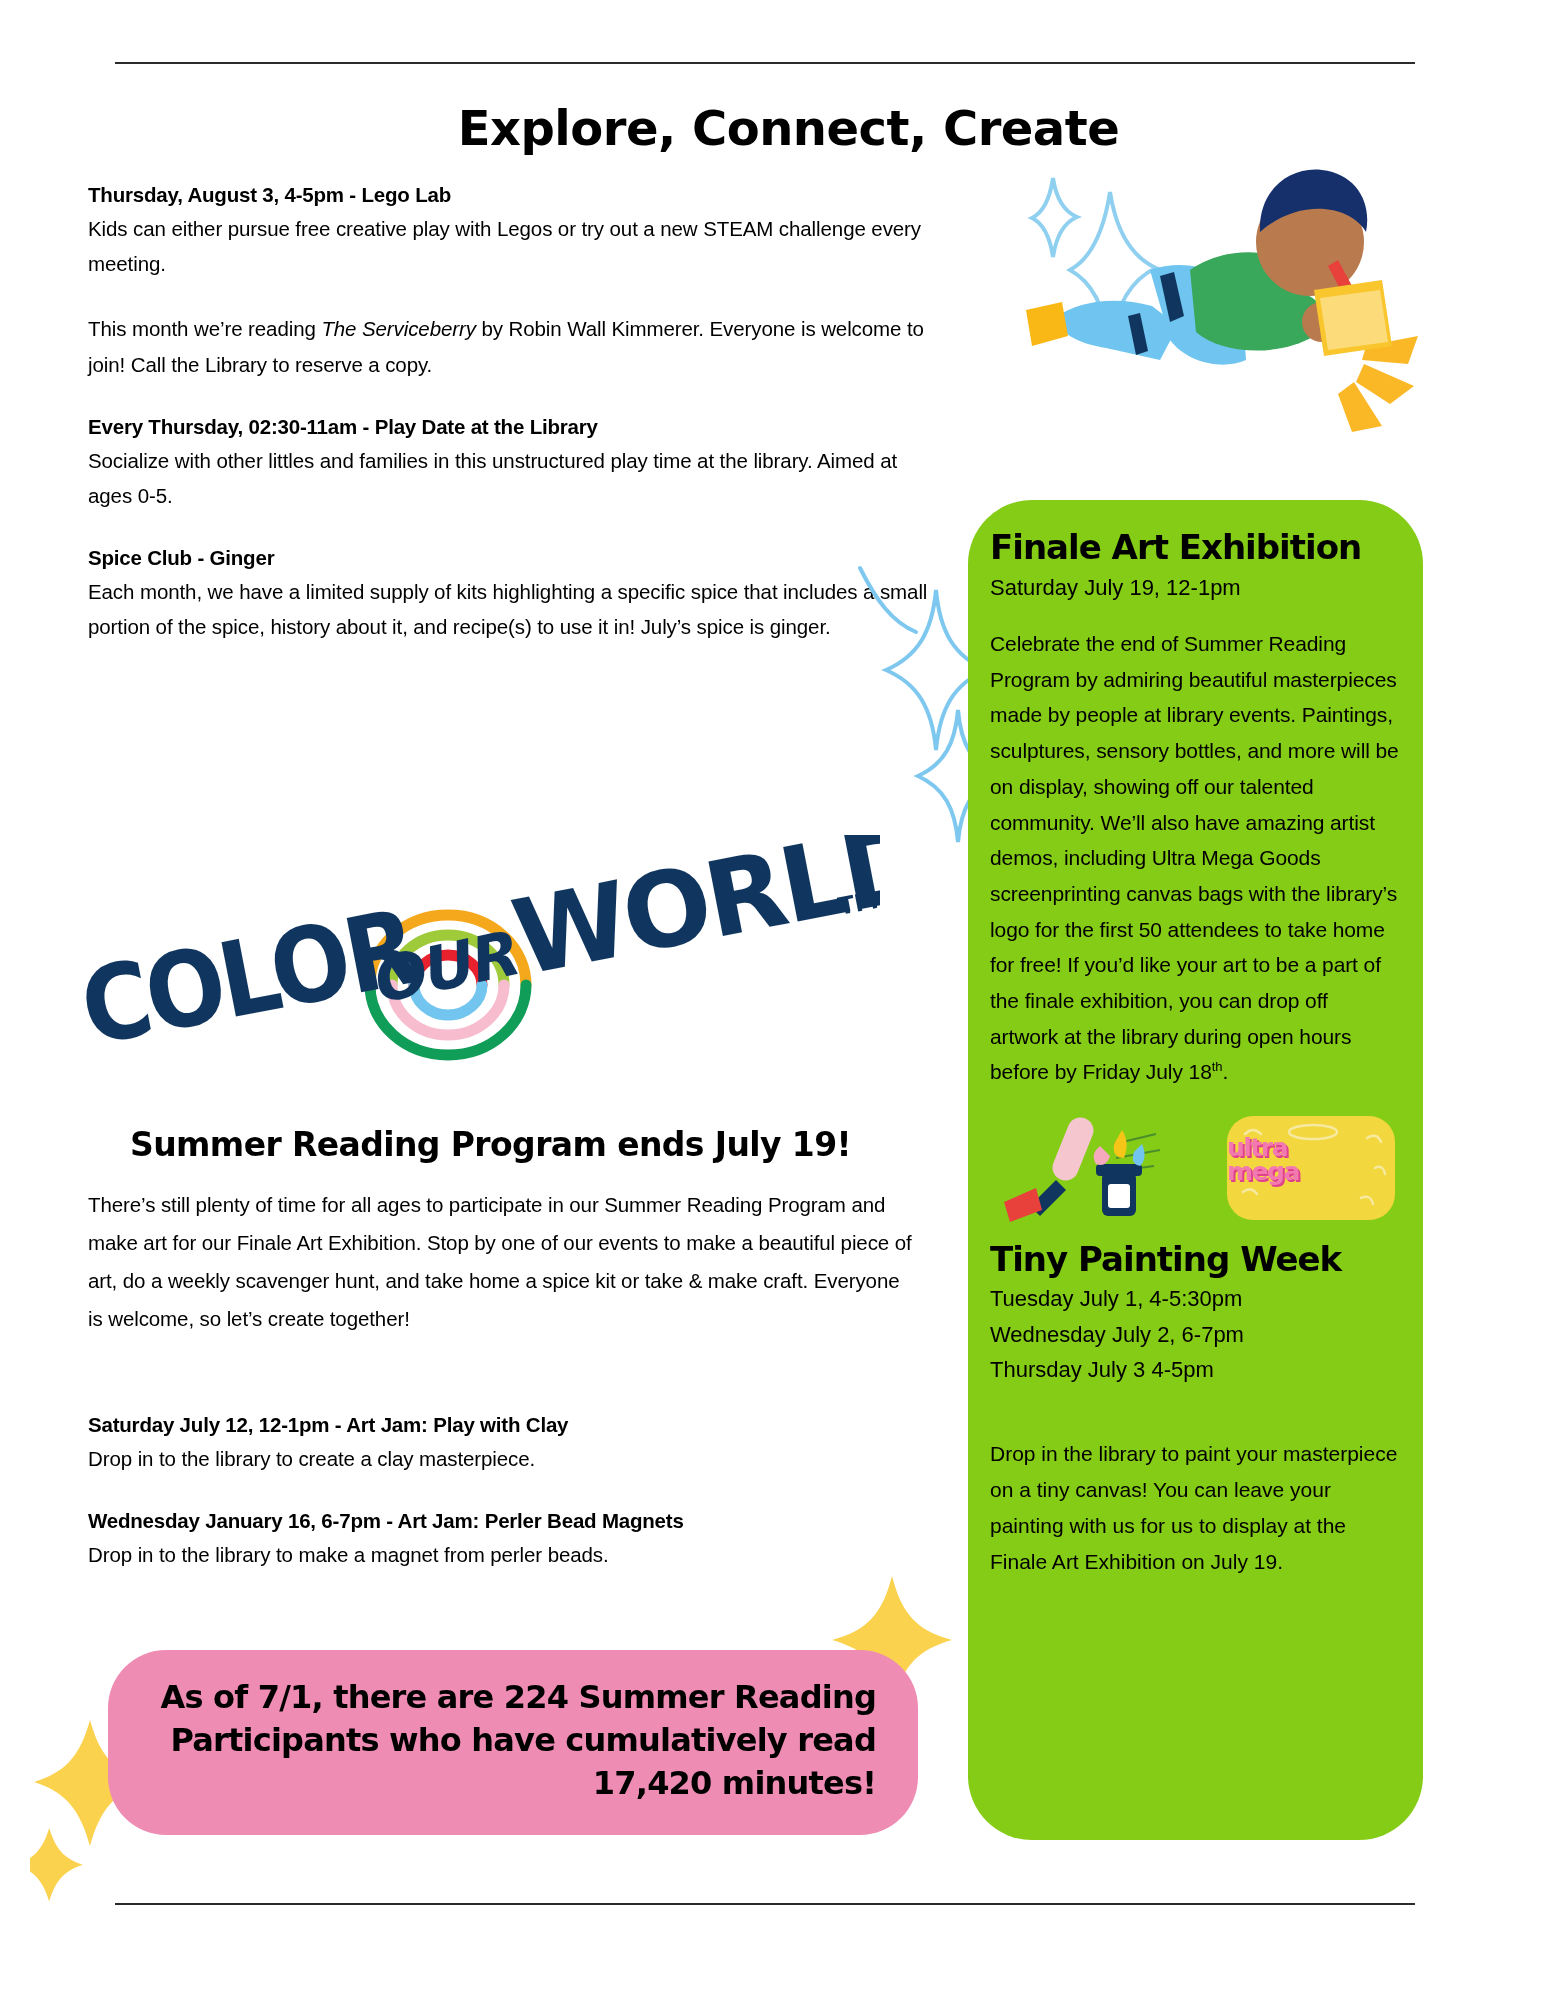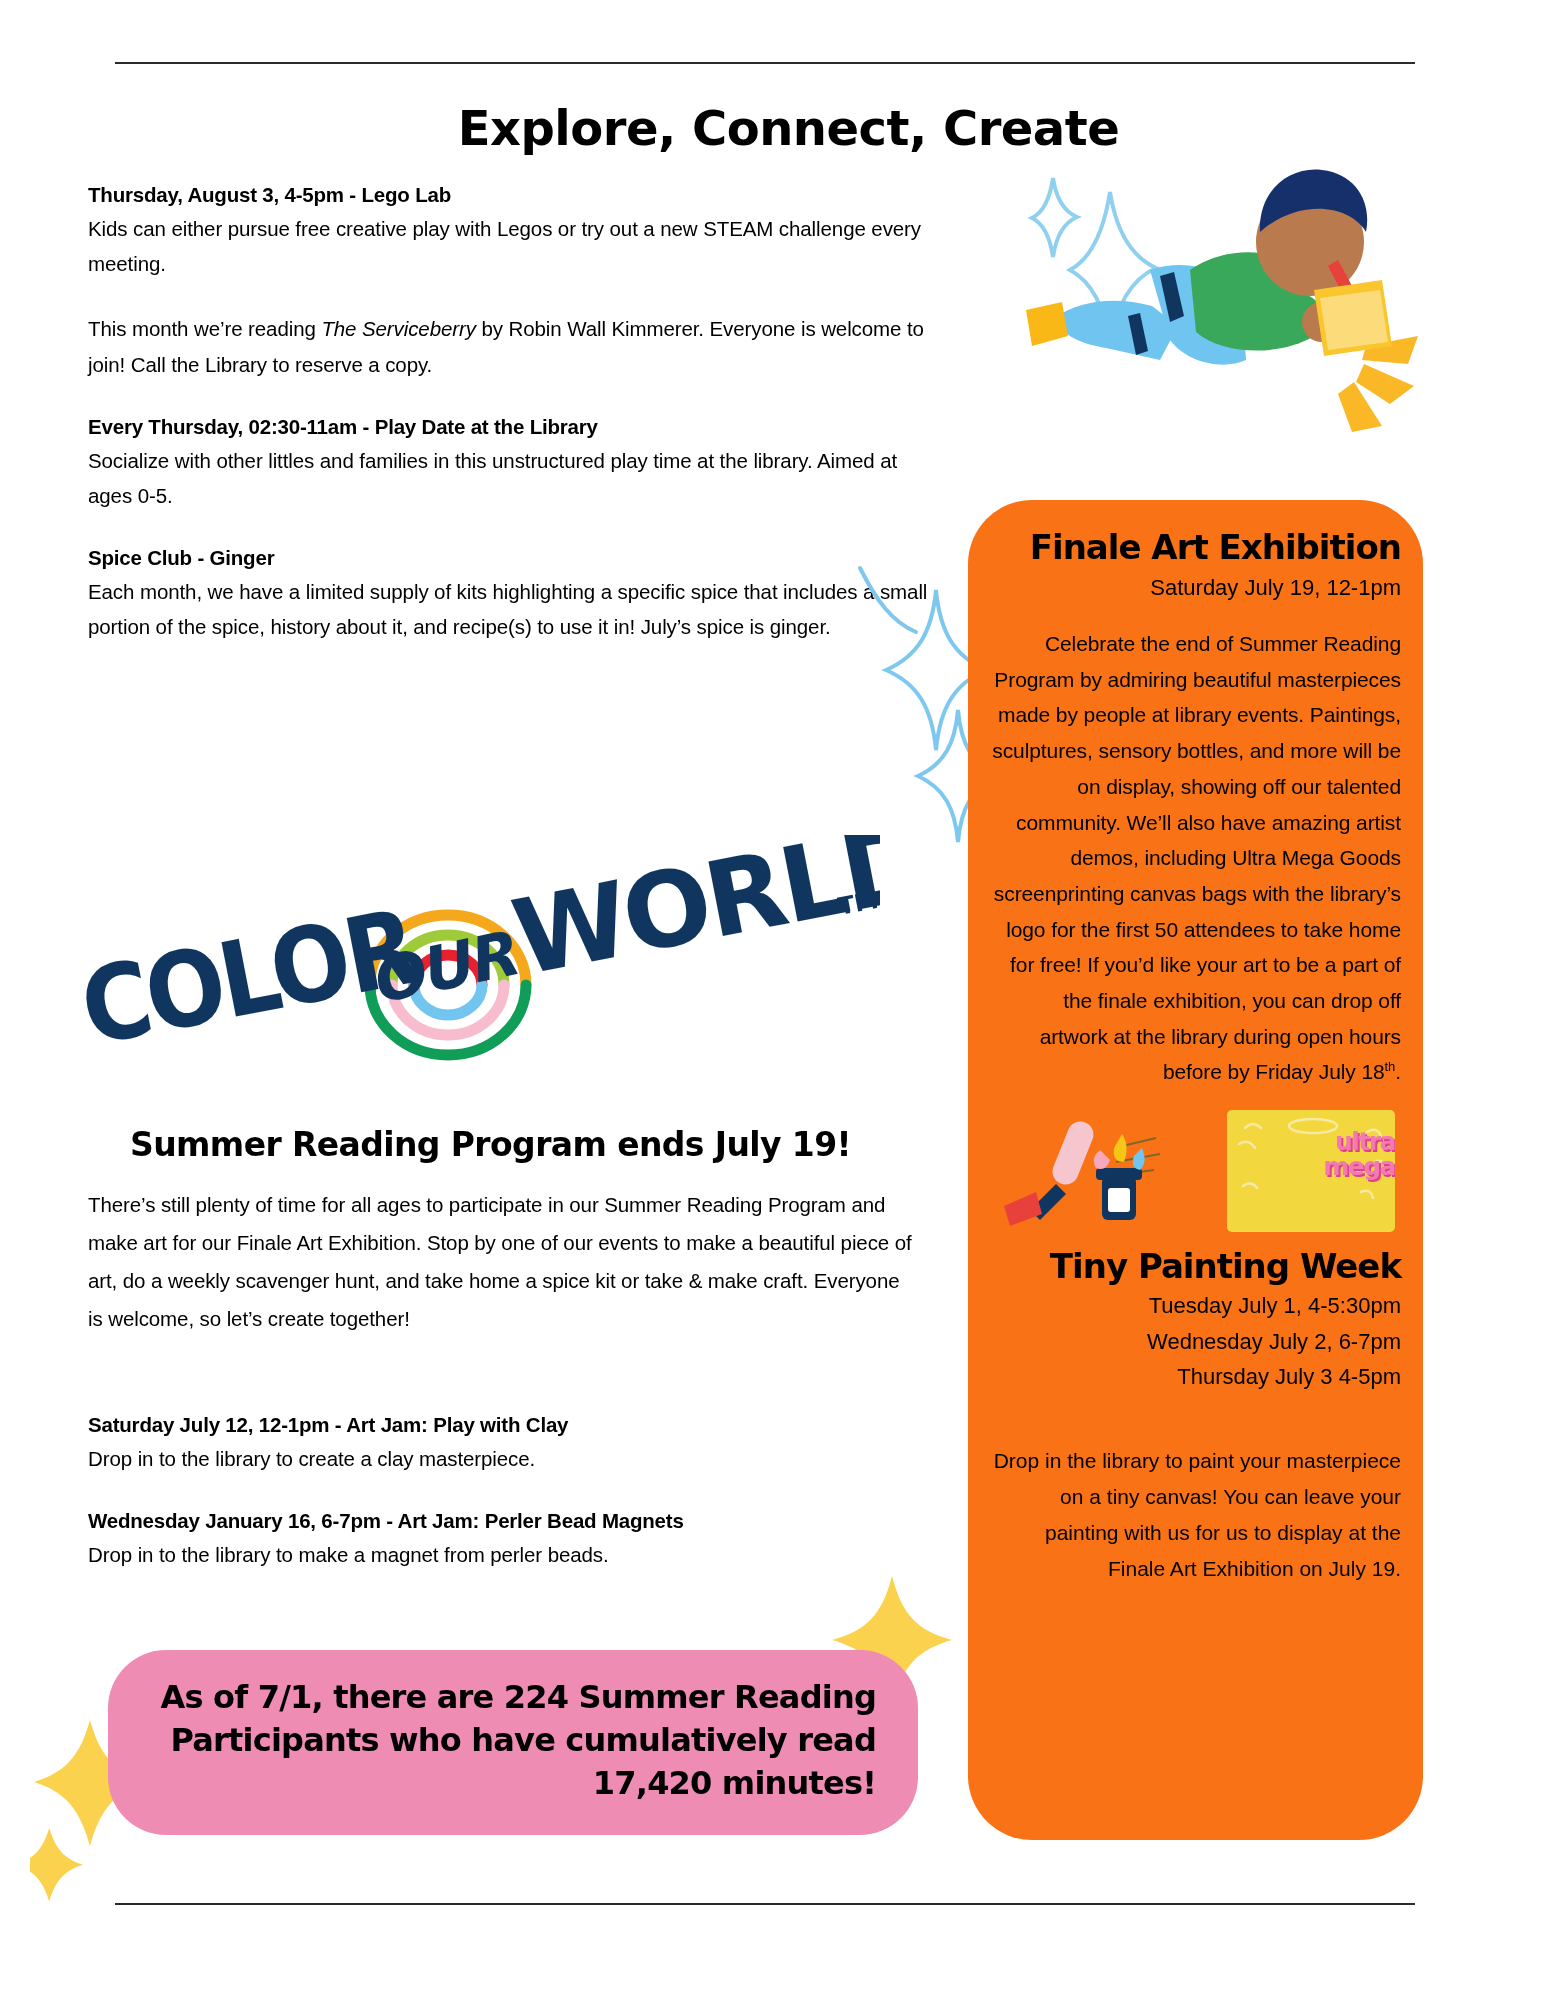--- a/index.html
+++ b/index.html
@@ -122,24 +122,24 @@
   
   .spark { position: absolute; pointer-events: none; }
 
   
   .green-panel {
     position: absolute;
     top: 500px;
     left: 968px;
     width: 455px;
     height: 1340px;
-    background: #f97316;
+    background: #84cc16;
     border-radius: 64px;
     padding: 28px 22px 20px 22px;
-    text-align: right;
+    text-align: left;
     z-index: 3;
   }
   .gp-title {
     font-family: "DejaVu Sans", sans-serif;
     font-weight: bold;
     font-size: 34px;
     letter-spacing: -1px;
     line-height: 1.15;
   }
   .gp-sub {
@@ -157,23 +157,23 @@
 
   .gp-art-row {
     display: flex;
     align-items: center;
     justify-content: space-between;
     margin-top: 20px;
     padding: 0 6px;
   }
   .ultramega {
     width: 168px;
-    height: 122px;
+    height: 104px;
     background: #f3d73f;
-    border-radius: 5px;
+    border-radius: 26px;
     position: relative;
     overflow: hidden;
     flex: none;
   }
   .um-text {
     position: absolute;
     left: 0; right: 0; top: 20px;
     font-family: "DejaVu Sans", sans-serif;
     font-weight: bold;
     font-size: 25px;

